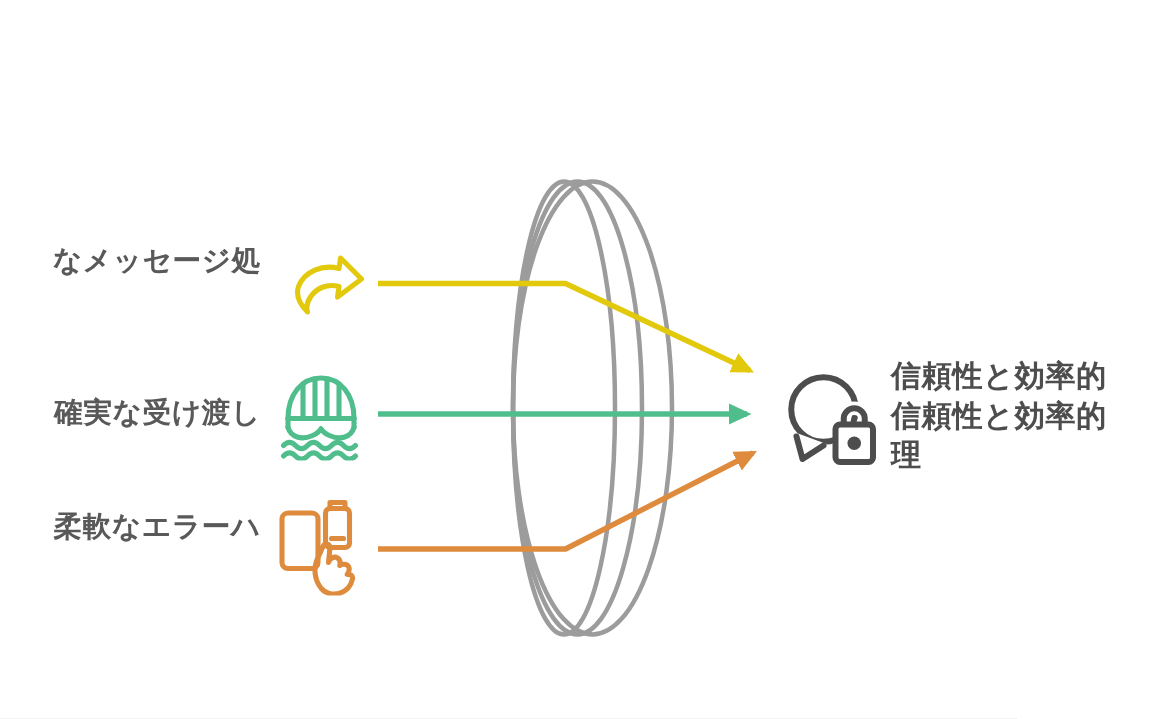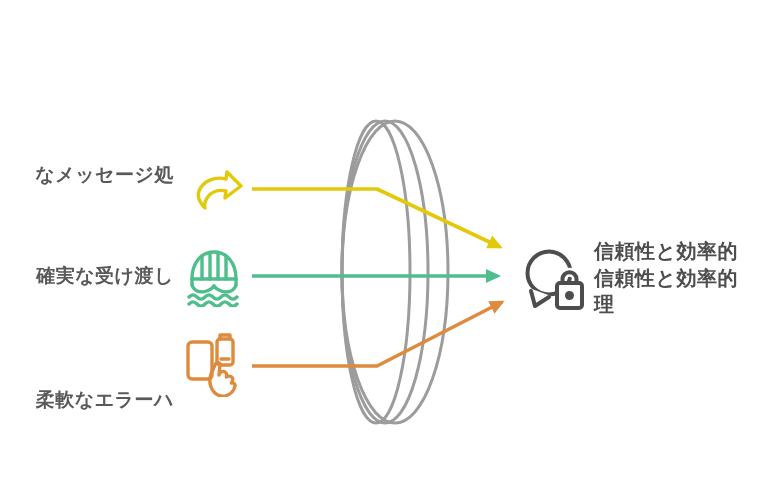--- a/index.html
+++ b/index.html
@@ -86,21 +86,21 @@
       <path d="M5 34 C5 18 14 7 27 7 C40 7 49 18 49 34"></path>
       <path d="M15 11 V34 M23 8 V34 M31 8 V34 M39 11 V34"></path>
       <path d="M5 34 H49"></path>
       <path d="M5 34 V40 M49 34 V40"></path>
       <path d="M5 40 C7 46.5 14 48.5 21 45.5 C24 44.3 26 42.5 27 40.8 C28 42.5 30 44.3 33 45.5 C40 48.5 47 46.5 49 40"></path>
       <path d="M2 52 Q6 47.8 10 52 Q14 56.2 18 52 Q22 47.8 26 52 Q30 56.2 34 52 Q38 47.8 42 52 Q46 56.2 50 52"></path>
       <path d="M2 59 Q6 54.8 10 59 Q14 63.2 18 59 Q22 54.8 26 59 Q30 63.2 34 59 Q38 54.8 42 59 Q46 63.2 50 59"></path>
     </g>
   </svg>
 
-  <div class="abs feature-label" style="left:24px;top:339px;width:150px;margin-top:48px;">
+  <div class="abs feature-label" style="left:24px;top:339px;width:150px;">
     <div>柔軟なエラーハ</div>
   </div>
 
   <svg class="abs" style="left:185px;top:331px;" width="64" height="66" viewBox="0 0 64 66">
     <g fill="none" stroke="var(--c-orange)" stroke-width="3.4" stroke-linecap="round" stroke-linejoin="round">
       <rect x="3" y="11" width="24" height="37" rx="4"></rect>
       <path d="M35 8 V4 H45 V8"></path>
       <rect x="32" y="8" width="16" height="26" rx="3"></rect>
       <path d="M36 28 H44"></path>
       <path d="M29 61 C25 56 24 49 26 43 L30 34 C31 31 35 31 35 34 L34 44 C35 41 38 39.5 40 41 C42 42.2 42 44 41.5 46 C43.5 44.5 46.5 45 47.5 47 C48.3 48.8 47.5 50.5 46.5 52 C48.5 51.5 50.5 53 50 55 C49 59.5 46 63 41.5 64.5 C37 66 31.5 64.5 29 61 Z"></path>

